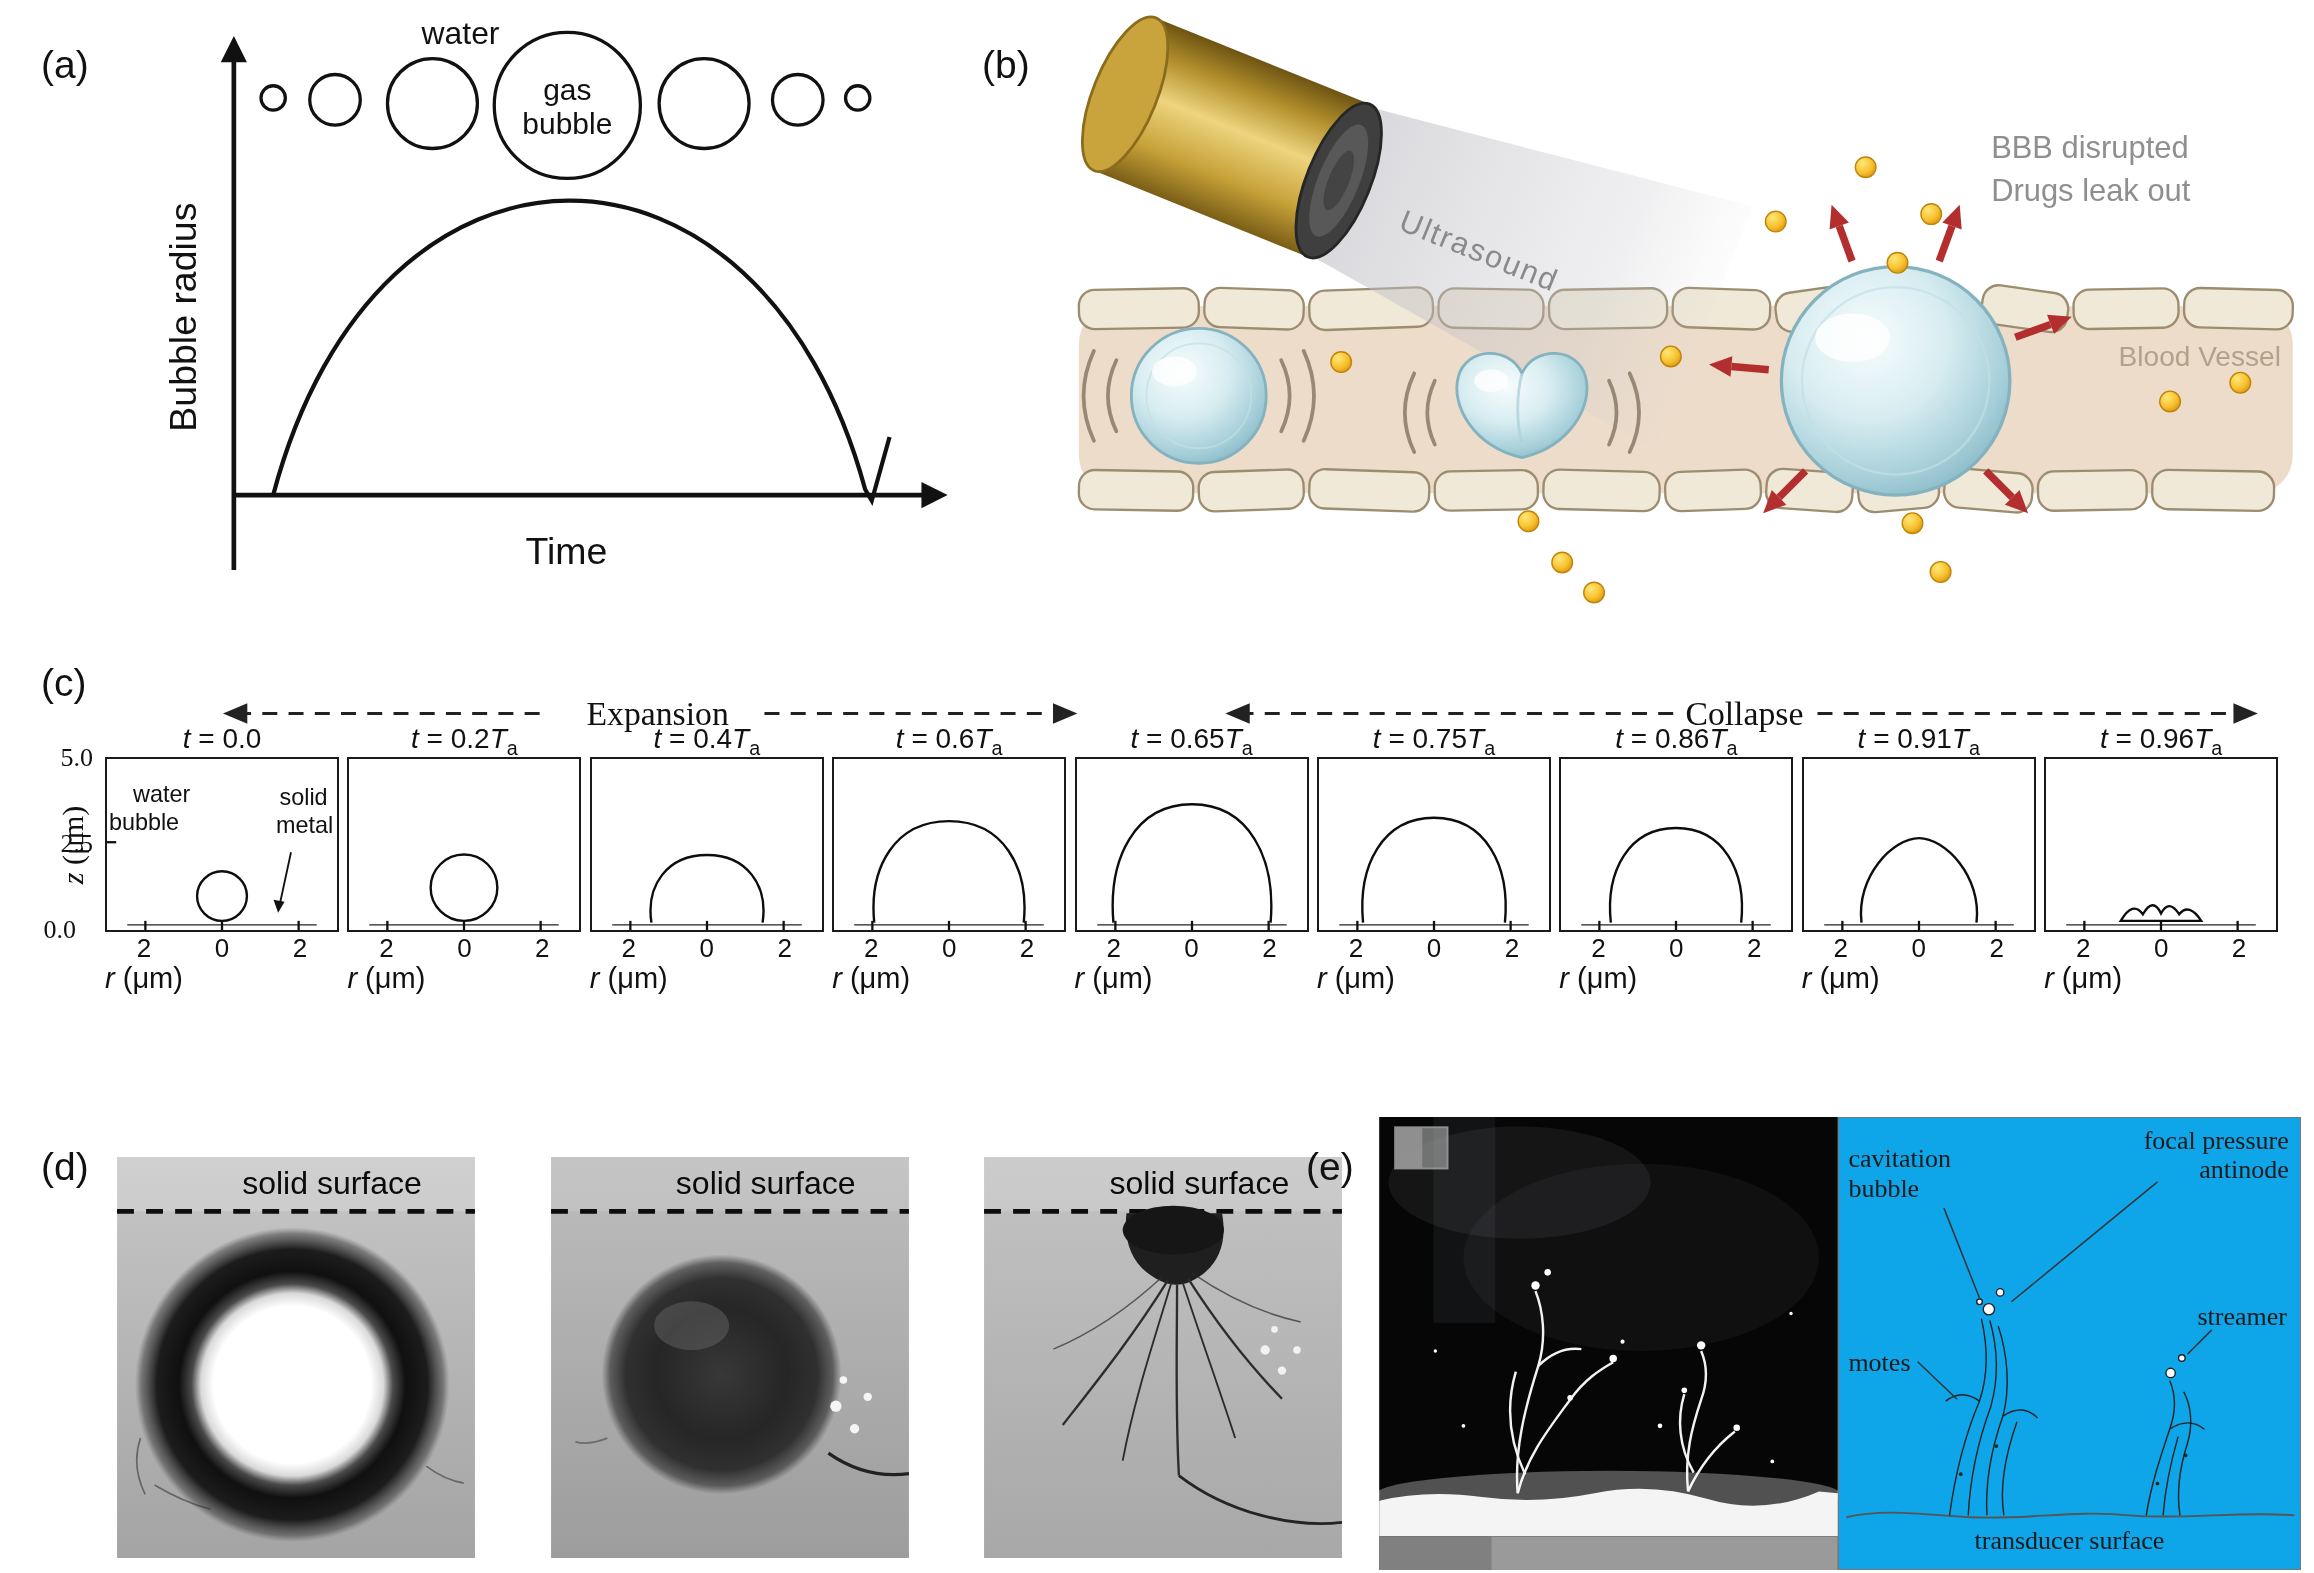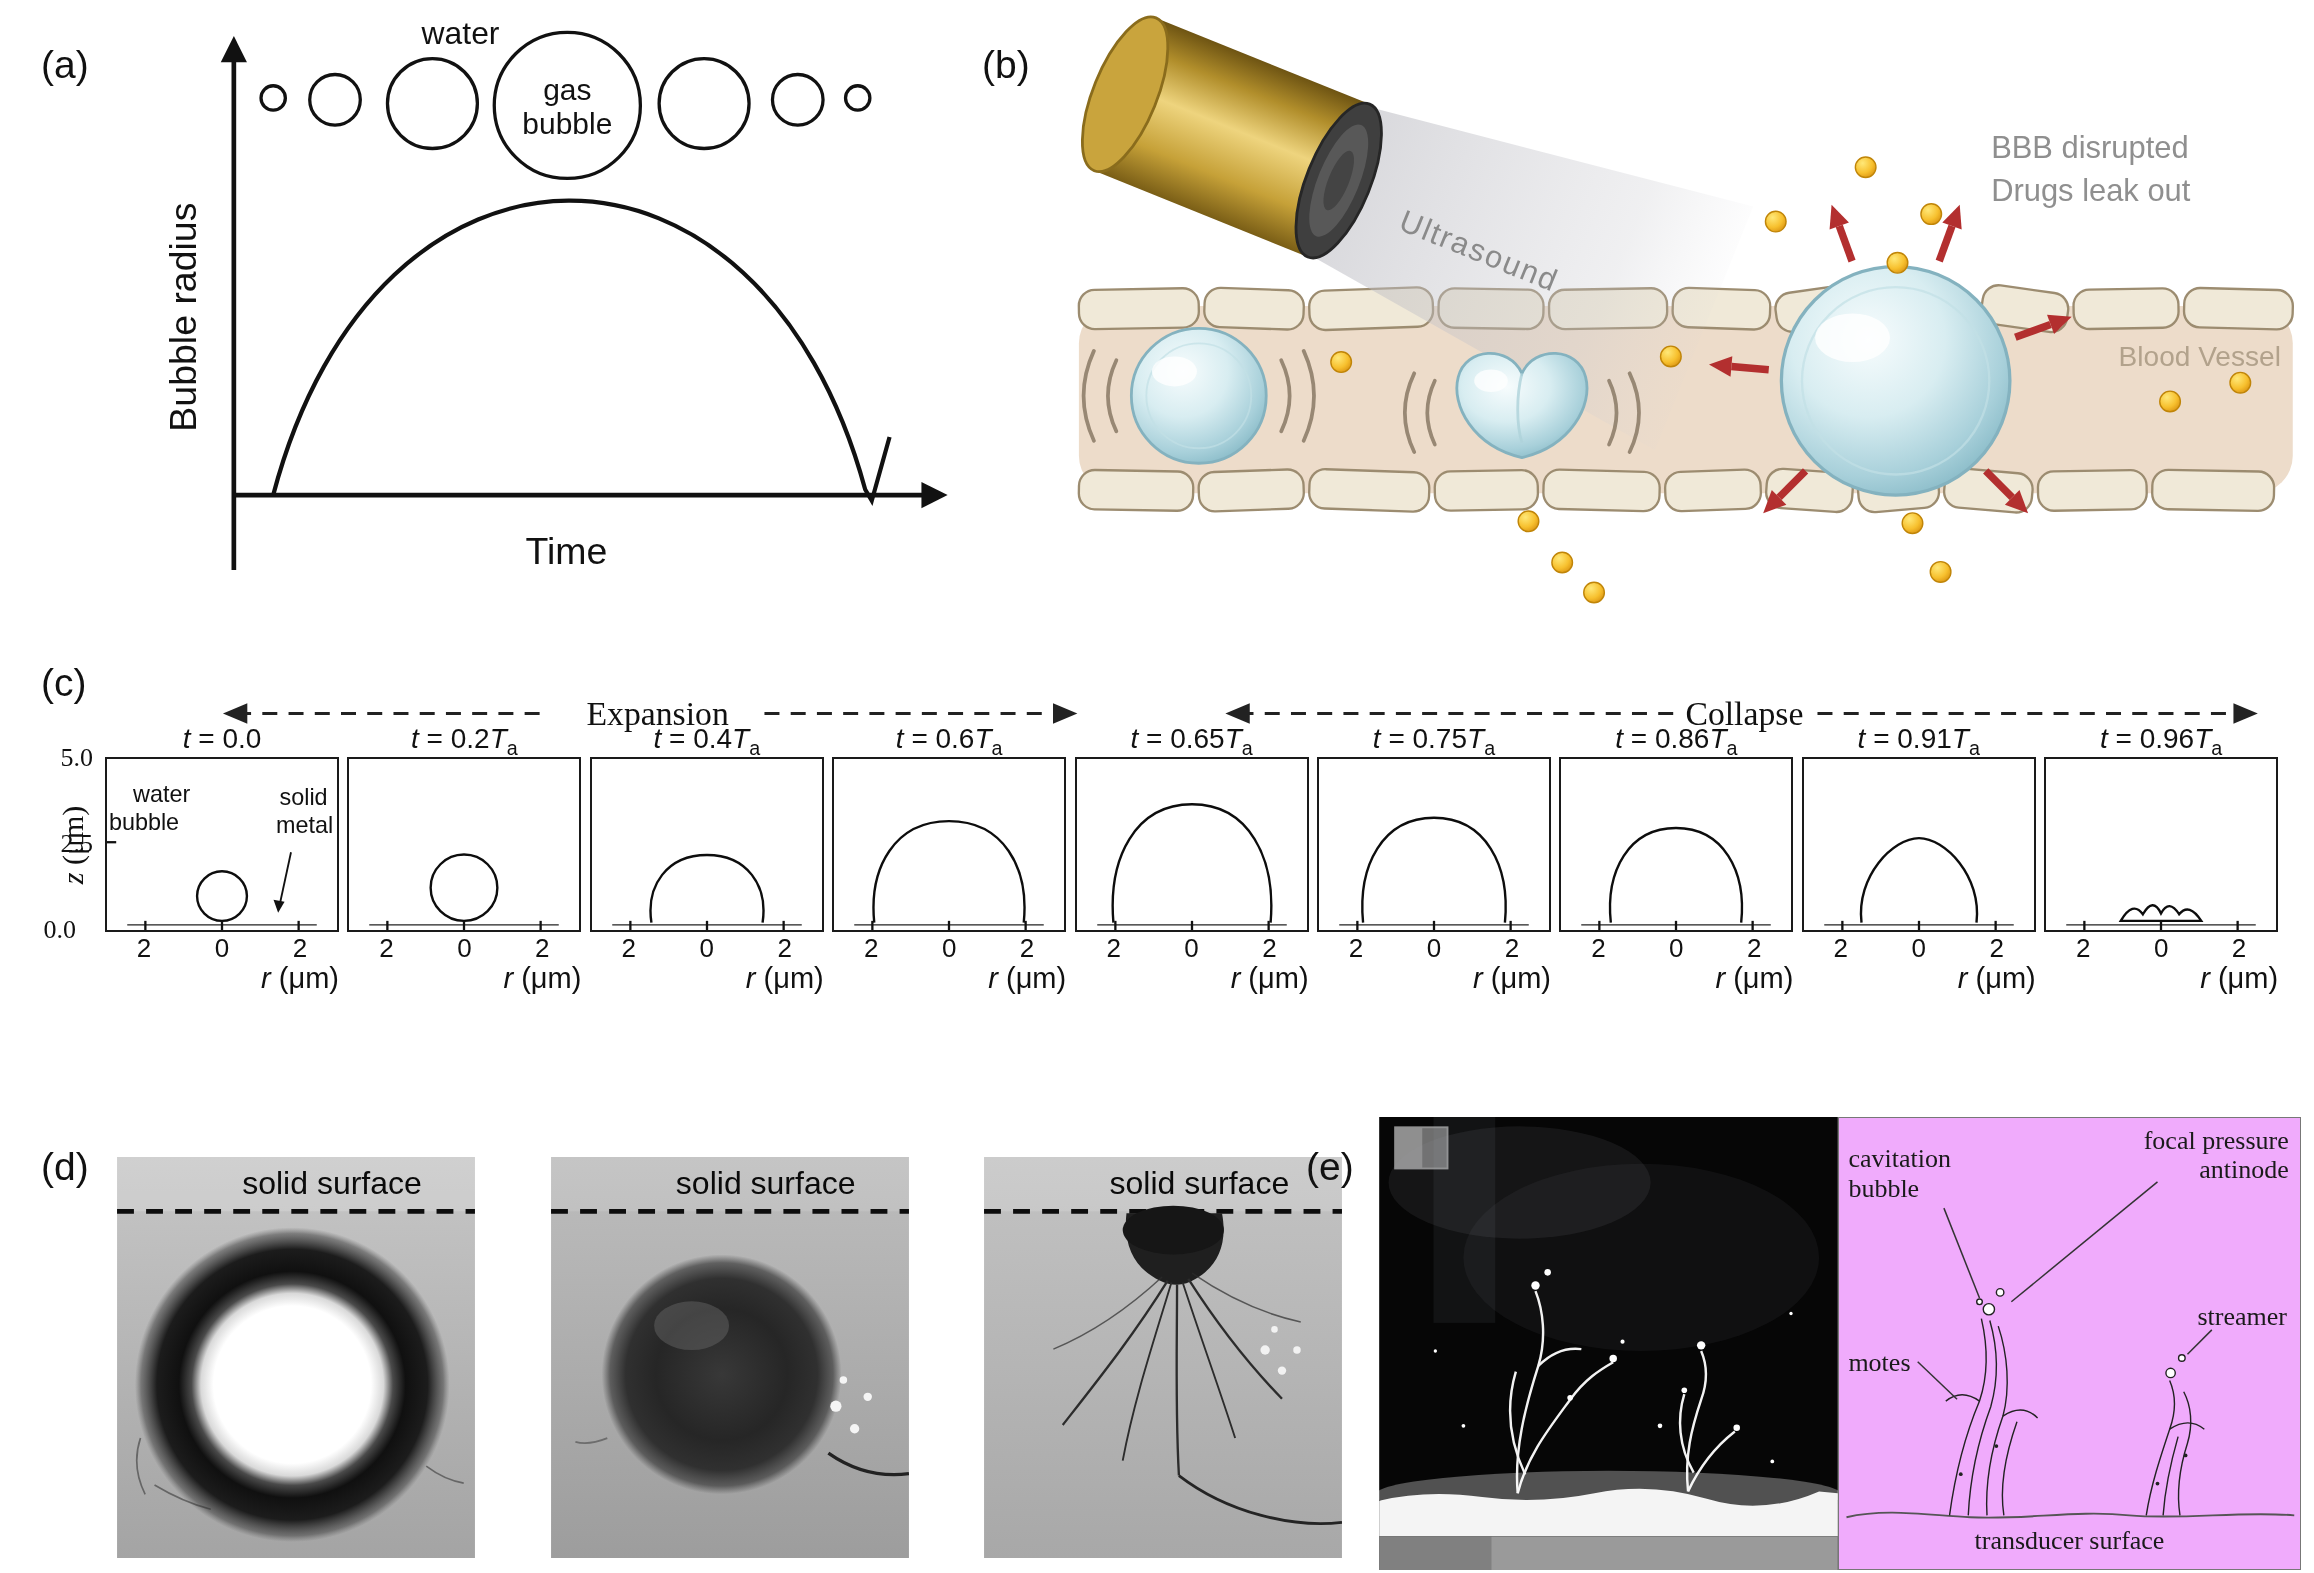--- a/index.html
+++ b/index.html
@@ -14,21 +14,21 @@
 .c-time{height:34px;text-align:center;font-size:28px;white-space:nowrap}
 .c-time sub{font-size:19.7px}
 .c-box{position:relative;width:234px;height:175px;border:2.3px solid #1a1a1a;background:#fff}
 .c-box svg{display:block;width:100%;height:100%}
 .c-ann{position:absolute;font-size:23.4px;line-height:1.05;color:#111;white-space:nowrap}
 .c-xticks{position:relative;height:30px;font-size:26px}
 .c-xticks span{position:absolute;top:0.9px;transform:translateX(-50%)}
 .c-xticks span:nth-child(1){left:16.7%}
 .c-xticks span:nth-child(2){left:50%}
 .c-xticks span:nth-child(3){left:83.3%}
-.c-xlabel{text-align:right;font-size:29px}
+.c-xlabel{text-align:left;font-size:29px}
 .c-ytick{position:absolute;width:54px;text-align:right;font-size:26px;font-family:Liberation Serif, serif}
 .d-photo{position:relative;width:430px;height:401px}
 .d-photo svg{display:block}
 .d-caption{position:absolute;top:7.5px;left:0;width:100%;text-align:center;font-size:32px;color:#0a0a0a}
 .e-label{position:absolute;font-family:"Liberation Serif",serif;font-size:26px;color:#1a1a1a;line-height:1.15}
 </style>
 </head>
 <body>
 
 <div id="fig">
@@ -553,21 +553,21 @@
             <circle cx="300" cy="330" r="2.5"></circle>
           <circle cx="90" cy="330" r="2"></circle>
             <circle cx="420" cy="368" r="2"></circle>
           <circle cx="60" cy="250" r="1.8"></circle>
             <circle cx="260" cy="240" r="2.2"></circle>
           <circle cx="440" cy="210" r="1.8"></circle>
         </g>
       </svg>
     </div>
 
-    <div style="position:relative;width:463px;height:453px;background:#f0abfc;border:1.9px solid #777">
+    <div style="position:relative;width:463px;height:453px;background:#0ea5e9;border:1.9px solid #777">
       <svg width="459" height="450" viewBox="0 0 490 480" style="display:block">
         <path d="M 8 426 C 50 416 96 424 140 426 C 200 429 252 418 310 424 C 368 429 430 419 486 424" stroke="#555" stroke-width="2" fill="none"></path>
         <g stroke="#222" stroke-width="1.5" fill="none">
           <path d="M 118 424 C 124 380 134 340 150 302 C 160 272 158 240 152 214"></path>
           <path d="M 138 424 C 140 382 148 346 162 308 C 171 276 169 244 161 216"></path>
           <path d="M 158 424 C 156 390 163 352 175 318 C 183 288 180 252 170 222"></path>
           <path d="M 176 424 C 171 392 178 358 190 324"></path>
           <path d="M 150 302 C 136 292 124 294 114 302"></path>
           <path d="M 175 318 C 190 308 202 310 212 320"></path>
           <path d="M 328 424 C 333 392 343 362 353 332 C 361 310 359 294 353 280"></path>

